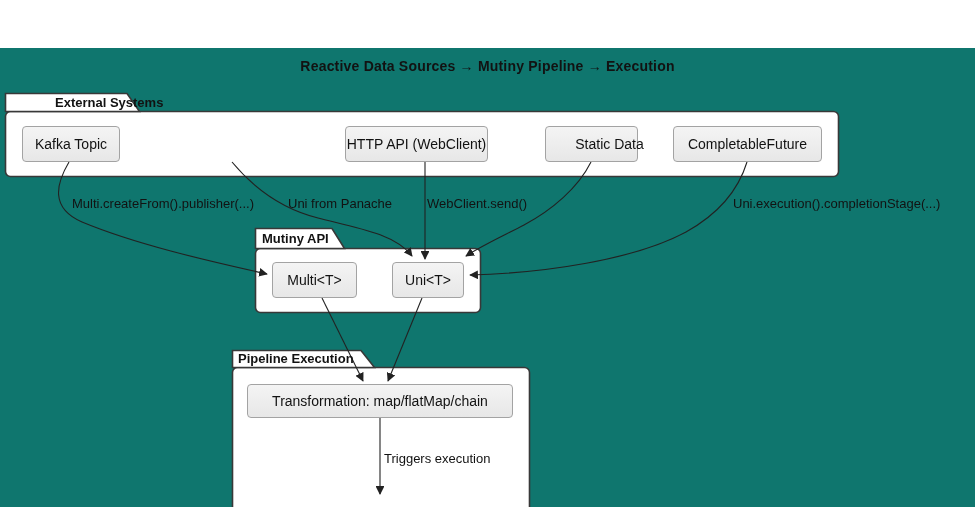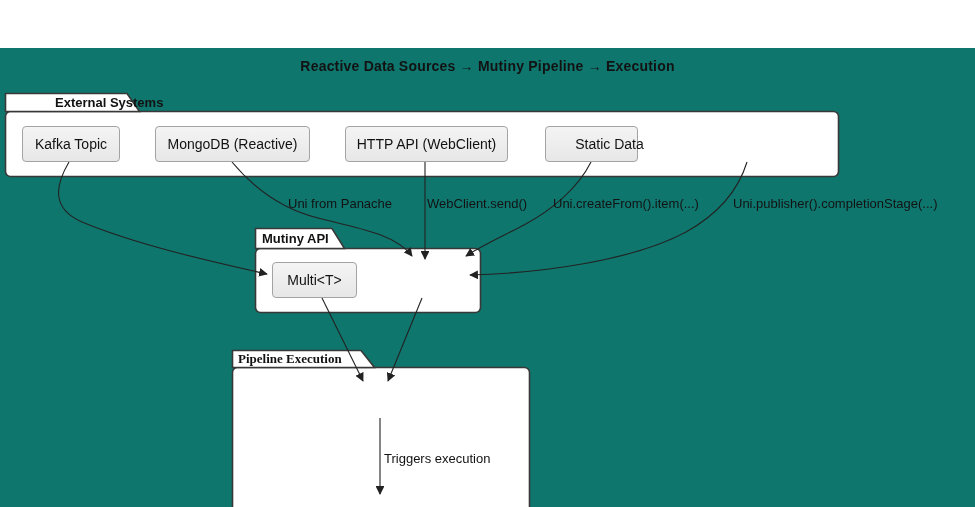--- a/index.html
+++ b/index.html
@@ -58,29 +58,31 @@
       <path d="M591,114 C578,140 552,162 524,177 C505,187 483,197 466,208" marker-end="url(#arrow)"></path>
       <path d="M747,114 C739,140 722,164 686,184 C634,212 544,225 470,227" marker-end="url(#arrow)"></path>
       <path d="M322,250 L363,333" marker-end="url(#arrow)"></path>
       <path d="M422,250 L388,333" marker-end="url(#arrow)"></path>
       <path d="M380,370 L380,446" marker-end="url(#arrow)"></path>
     </g>
   </svg>
 
   <div class="pkg-label" style="left:11px;  top:47px;padding-left:44px;">External Systems</div>
   <div class="pkg-label" style="left:262px; top:183px;">Mutiny API</div>
-  <div class="pkg-label" style="left:238px; top:303px;font-family:Liberation Serif, serif;">Pipeline Execution</div>
+  <div class="pkg-label" style="left:238px; top:303px;">Pipeline Execution</div>
 
   <div class="node" style="left:22px;  top:78px;  width:98px;  height:36px;">Kafka Topic</div>
-  <div class="node" style="left:155px; top:78px;  width:155px; height:36px;">MongoDB (Reactive)</div>
-  <div class="node" style="left:345px; top:78px;  width:163px; height:36px;">HTTP API (WebClient)</div>
+  <div class="node" style="left:345px; top:78px;  width:143px; height:36px;">HTTP API (WebClient)</div>
   <div class="node" style="left:545px; top:78px;  width:93px;  height:36px;padding-left:36px;">Static Data</div>
+  <div class="node" style="left:673px; top:78px;  width:149px; height:36px;">CompletableFuture</div>
 
   <div class="node" style="left:272px; top:214px; width:85px;  height:36px;">Multi&lt;T&gt;</div>
+  <div class="node" style="left:392px; top:214px; width:72px;  height:36px;">Uni&lt;T&gt;</div>
 
+  <div class="node" style="left:247px; top:336px; width:266px; height:34px;">Transformation: map/flatMap/chain</div>
 
+  <div class="edge-label" style="left:72px;  top:148px;">Multi.createFrom().publisher(...)</div>
   <div class="edge-label" style="left:288px; top:148px;">Uni from Panache</div>
   <div class="edge-label" style="left:427px; top:148px;">WebClient.send()</div>
-  <div class="edge-label" style="left:553px; top:148px;">Uni.createFrom().item(...)</div>
-  <div class="edge-label" style="left:733px; top:148px;">Uni.publisher().completionStage(...)</div>
+  <div class="edge-label" style="left:733px; top:148px;">Uni.execution().completionStage(...)</div>
   <div class="edge-label" style="left:384px; top:403px;">Triggers execution</div>
 
 </div>
 
 </body></html>

